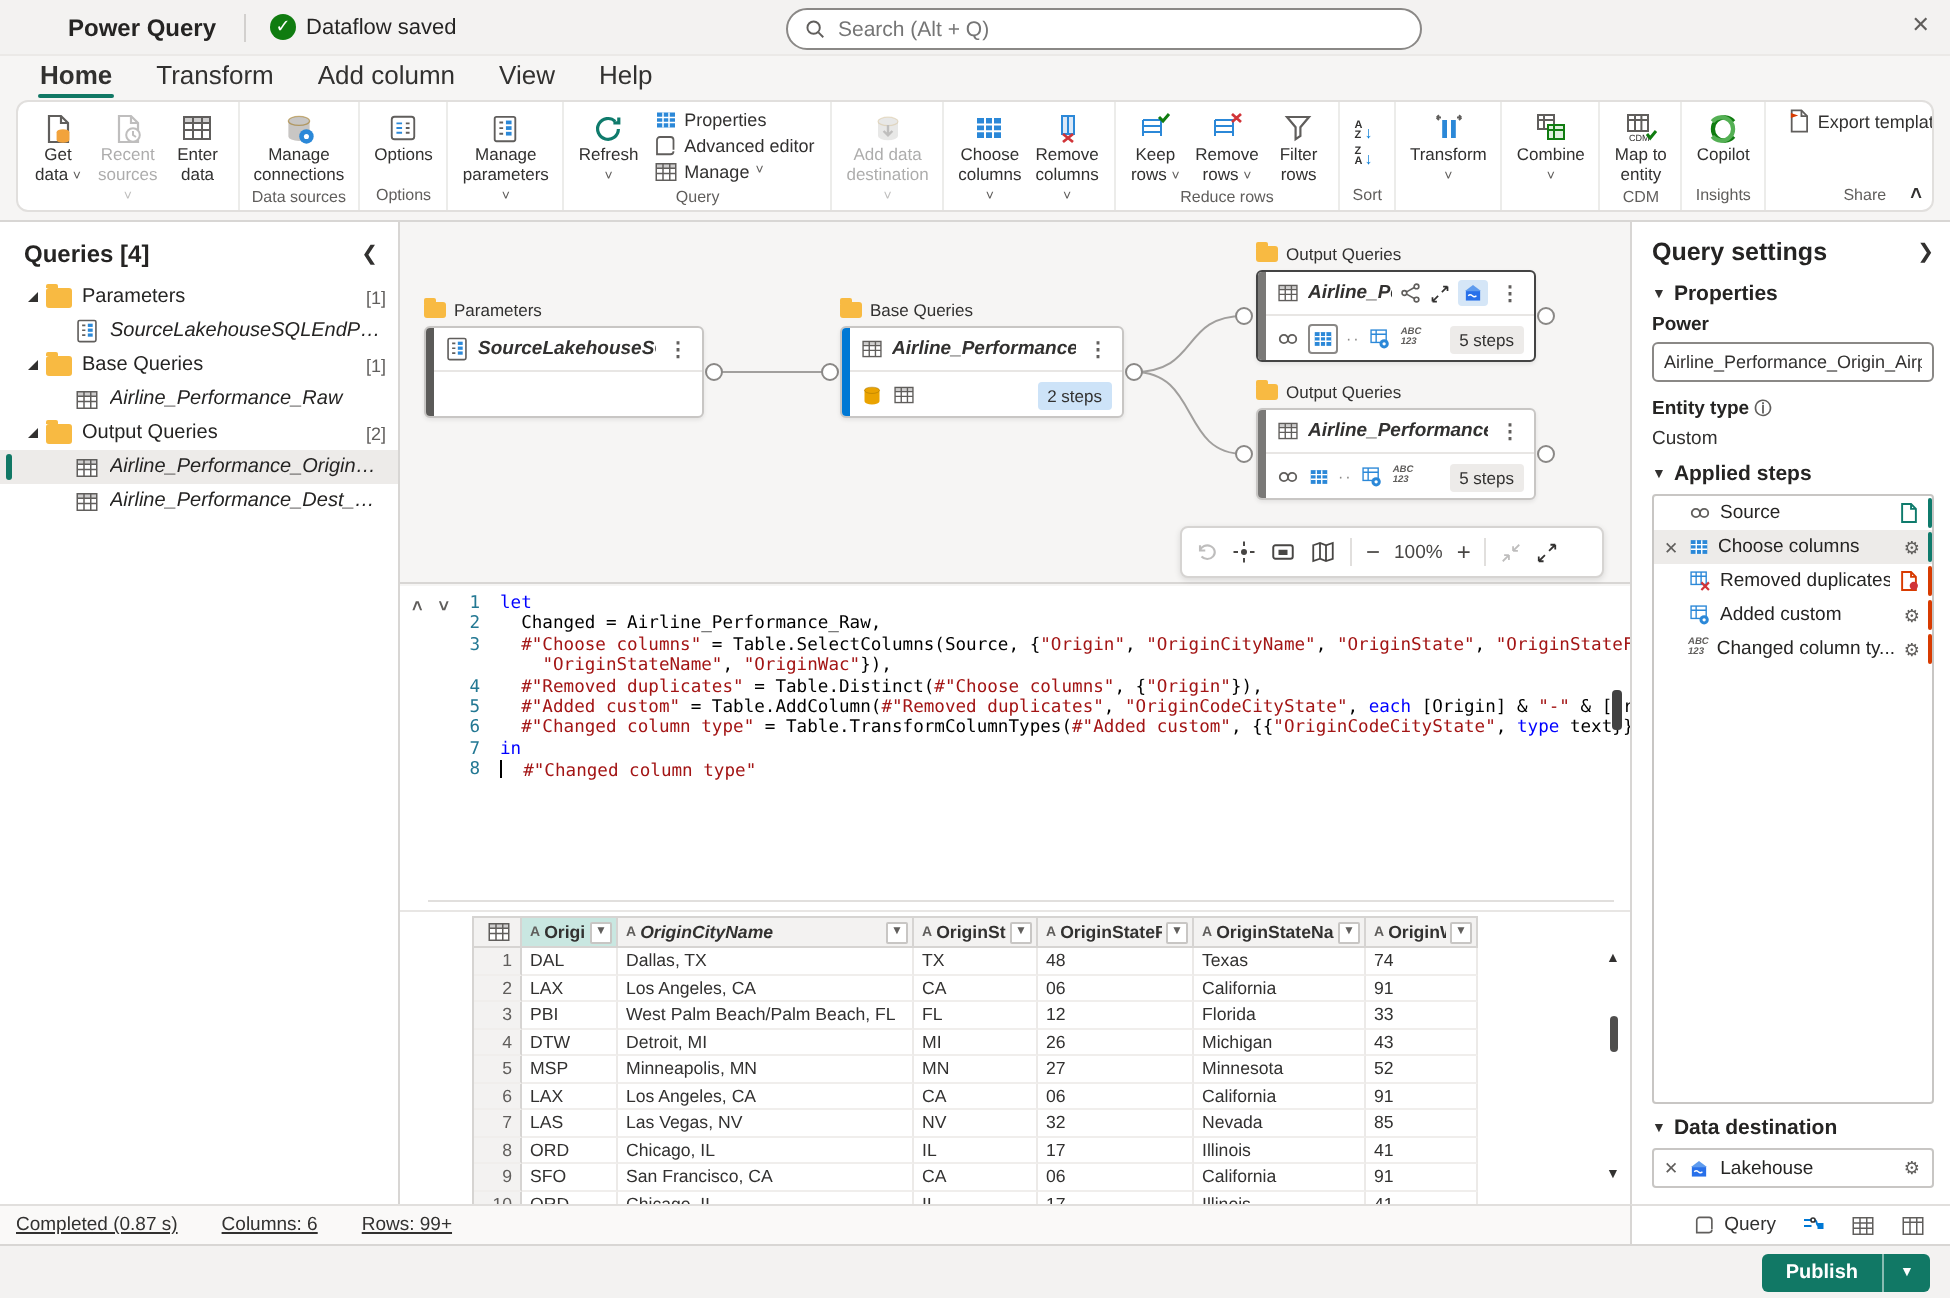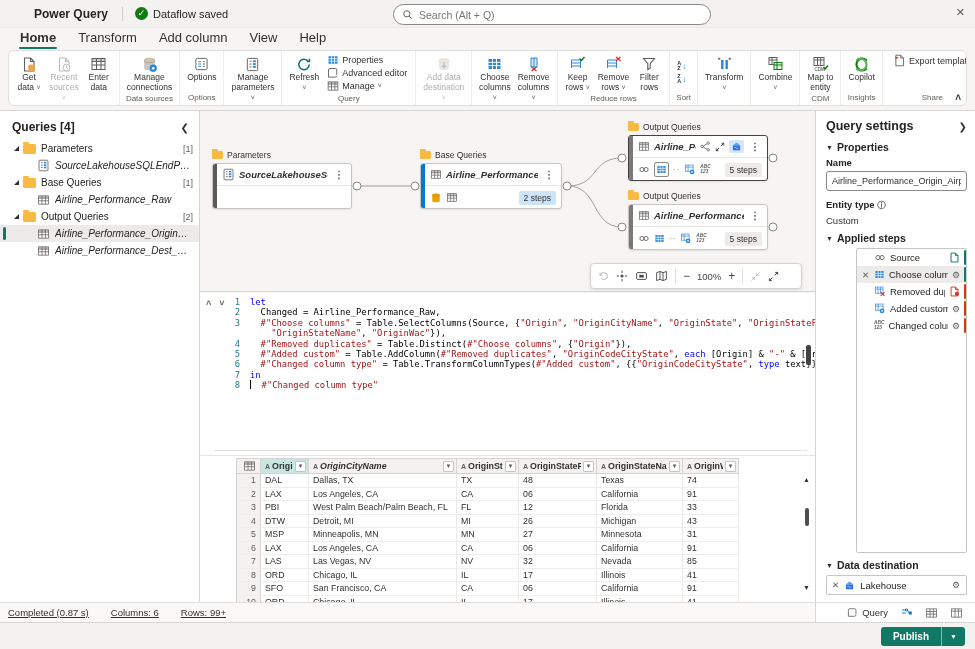--- a/index.html
+++ b/index.html
@@ -104,21 +104,21 @@
   
   .rpanel { position:absolute; left:815px; top:110px; width:160px; height:492px; background:#fff; border-top:1px solid #d8d6d4; border-left:1px solid #d8d6d4; padding:8px 8px 0 10px;}
   .rp-title { display:flex; justify-content:space-between; align-items:center; font-size:12.5px; font-weight:bold; margin-bottom:8px;}
   .rp-title .coll { font-size:10px; font-weight:normal; color:#323130;}
   .sechead { font-size:10.5px; font-weight:bold; margin:6px 0 4px; display:flex; align-items:center; gap:4px;}
   .sechead .sc { font-size:7px; color:#323130;}
   .flabel { font-size:9.5px; font-weight:bold; margin:4px 0 3px;}
   .nameinput { width:100%; height:20px; border:1px solid #8a8886; border-radius:3px; font-size:9px; padding:0 5px; font-family:inherit; color:#323130; background:#fff;}
   .etype { font-size:9.5px; color:#323130; margin:2px 0 6px;}
   .info { color:#605e5c; font-size:8.5px;}
-  .stepsbox { border:1px solid #c8c6c4; border-radius:2px; height:305px; overflow:hidden; background:#fff; margin-bottom:6px;margin-left:30px;}
+  .stepsbox { border:1px solid #c8c6c4; border-radius:2px; height:305px; overflow:hidden; background:#fff; margin-bottom:6px;}
   .steprow { display:flex; align-items:center; height:17px; padding:0 6px 0 4px; gap:4px; font-size:9.5px; position:relative;}
   .steprow.sel { background:#edebe9;}
   .steprow .sx { width:9px; font-size:8.5px; color:#605e5c; text-align:center; flex:none;}
   .steprow .slbl { flex:1; white-space:nowrap; overflow:hidden;}
   .steprow .gear { color:#605e5c; font-size:9px;}
   .steprow .rbar { position:absolute; right:0; top:1px; bottom:1px; width:2.5px; border-radius:1px;}
   .rbar.teal { background:#0f7b6c;} .rbar.orange { background:#d83b01;}
   .destrow { display:flex; align-items:center; gap:5px; border:1px solid #c8c6c4; border-radius:2px; height:20px; padding:0 6px 0 5px; font-size:9.5px;}
   .destrow .gear { margin-left:auto; color:#605e5c; font-size:9px;}
   
@@ -888,21 +888,21 @@
           <div class="dcell" style="width: 86px;">Michigan</div>
           <div class="dcell" style="width: 56px;">43</div>
         </div>
         <div class="drow">
           <div class="dcell rnum" style="width: 24px;">5</div>
           <div class="dcell" style="width: 48px;">MSP</div>
           <div class="dcell" style="width: 148px;">Minneapolis, MN</div>
           <div class="dcell" style="width: 62px;">MN</div>
           <div class="dcell" style="width: 78px;">27</div>
           <div class="dcell" style="width: 86px;">Minnesota</div>
-          <div class="dcell" style="width: 56px;">31</div>
+          <div class="dcell" style="width: 56px;">52</div>
         </div>
         <div class="drow">
           <div class="dcell rnum" style="width: 24px;">6</div>
           <div class="dcell" style="width: 48px;">LAX</div>
           <div class="dcell" style="width: 148px;">Los Angeles, CA</div>
           <div class="dcell" style="width: 62px;">CA</div>
           <div class="dcell" style="width: 78px;">06</div>
           <div class="dcell" style="width: 86px;">California</div>
           <div class="dcell" style="width: 56px;">91</div>
         </div>
@@ -952,21 +952,21 @@
 
   <div class="rpanel">
     <div class="rp-title">
       <span>Query settings</span>
       <span class="coll">❯</span>
     </div>
     <div class="sechead">
       <span class="sc">▼</span>
       <span>Properties</span>
     </div>
-    <div class="flabel">Name</div>
+    <div class="flabel">Power</div>
     <input class="nameinput" readonly="" value="Airline_Performance_Origin_Airp..." style="">
     <div class="flabel" style="margin-top:8px">
       <span>Entity type</span> <span class="info">ⓘ</span>
     </div>
     <div class="etype">Custom</div>
     <div class="sechead">
       <span class="sc">▼</span>
       <span>Applied steps</span>
     </div>
     <div class="stepsbox" id="steps">

